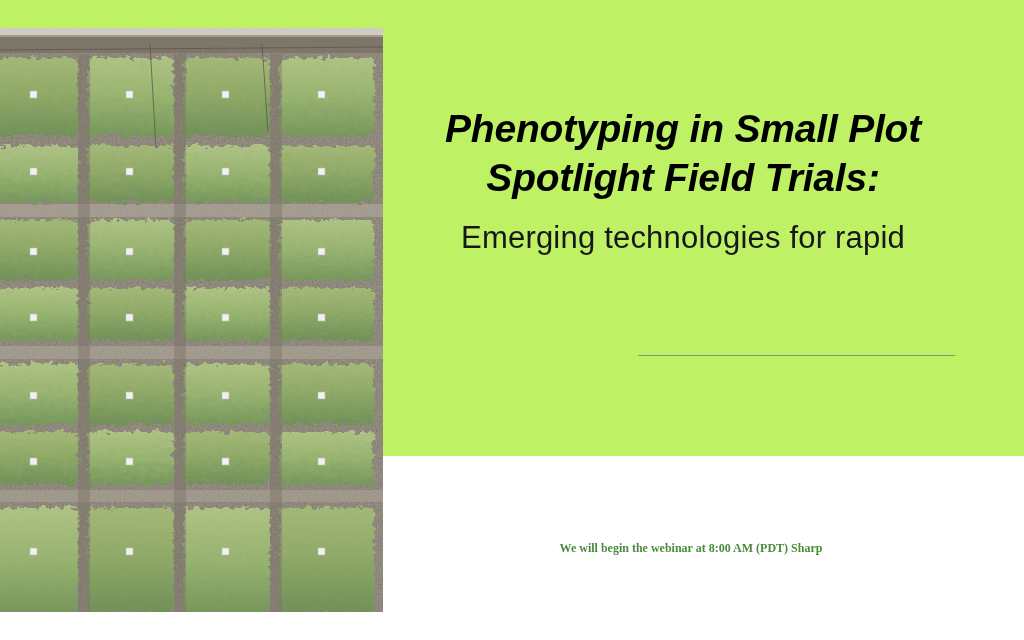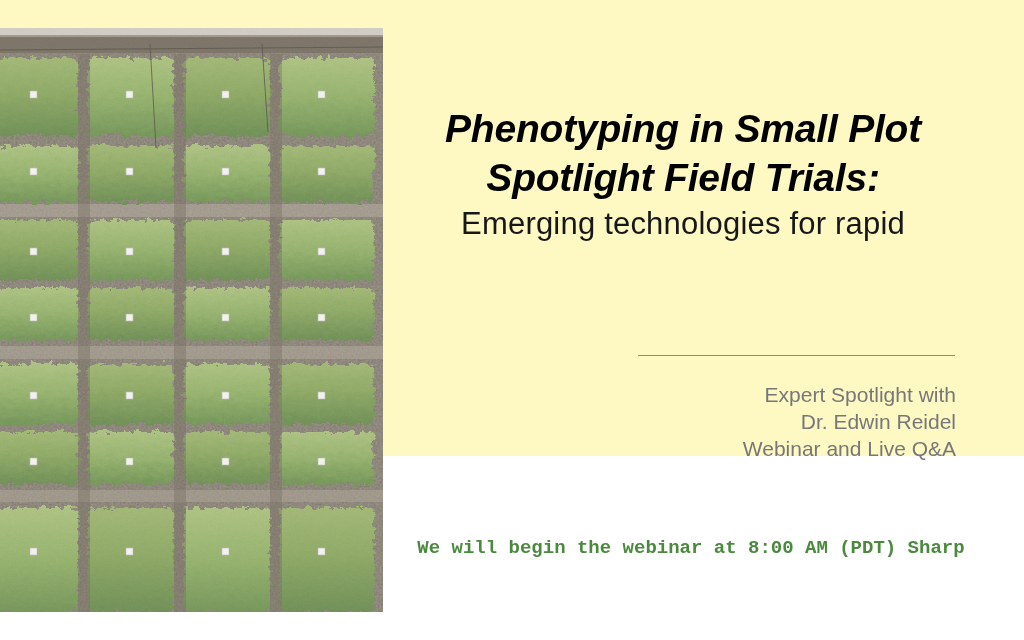--- a/index.html
+++ b/index.html
@@ -10,21 +10,21 @@
   body {
     width: 1024px;
     height: 640px;
     overflow: hidden;
     font-family: "Liberation Sans", sans-serif;
   }
   .slide {
     position: relative;
     width: 1024px;
     height: 456px;
-    background: #fef9c3;
+    background: #bef264;
   }
 
   
   .photo-wrap {
     position: absolute;
     left: 0;
     top: 28px;
     width: 383px;
     height: 584px;
     overflow: hidden;
@@ -59,21 +59,21 @@
     font-size: 39px;
     line-height: 49px;
     color: #000000;
     letter-spacing: -0.2px;
     white-space: nowrap;
   }
 
   .subtitle-block {
     position: absolute;
     left: 0;
-    top: 202px;
+    top: 216px;
     width: 566px;
     text-align: center;
   }
   .subtitle-line {
     font-family: "Liberation Sans", sans-serif;
     font-weight: normal;
     font-size: 31px;
     line-height: 44px;
     color: #17171a;
     letter-spacing: 0.2px;
@@ -105,23 +105,23 @@
   }
 
   .notice-block {
     position: absolute;
     left: 0;
     top: 535px;
     width: 582px;
     text-align: center;
   }
   .notice-text {
-    font-family: Liberation Mono, monospace;
+    font-family: Liberation Serif, serif;
     font-weight: bold;
-    font-size: 19px;
+    font-size: 12px;
     line-height: 26px;
     color: #4b8a3e;
     white-space: nowrap;
   }
 </style>
 </head>
 <body>
 
 <div class="slide">
 
@@ -272,24 +272,19 @@
       <div class="title-line">Phenotyping in Small Plot</div>
       <div class="title-line">Spotlight Field Trials:</div>
     </div>
 
     <div class="subtitle-block">
       <div class="subtitle-line">Emerging technologies for rapid</div>
     </div>
 
     <div class="divider"></div>
 
-    <div class="presenter-block">
-      <div class="presenter-line">Expert Spotlight with</div>
-      <div class="presenter-line">Dr. Edwin Reidel</div>
-      <div class="presenter-line">Webinar and Live Q&amp;A</div>
-    </div>
 
     <div class="notice-block">
       <div class="notice-text">We will begin the webinar at 8:00 AM (PDT) Sharp</div>
     </div>
 
   </div>
 </div>
 
 </body></html>

